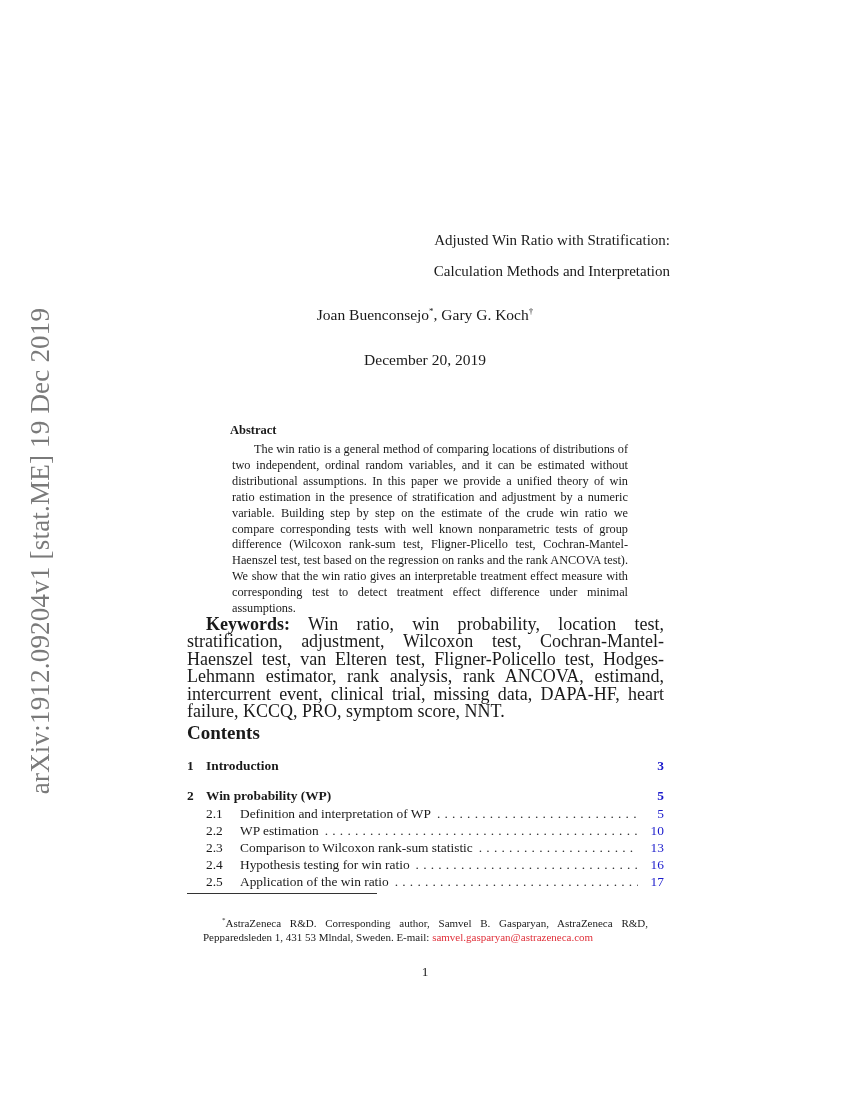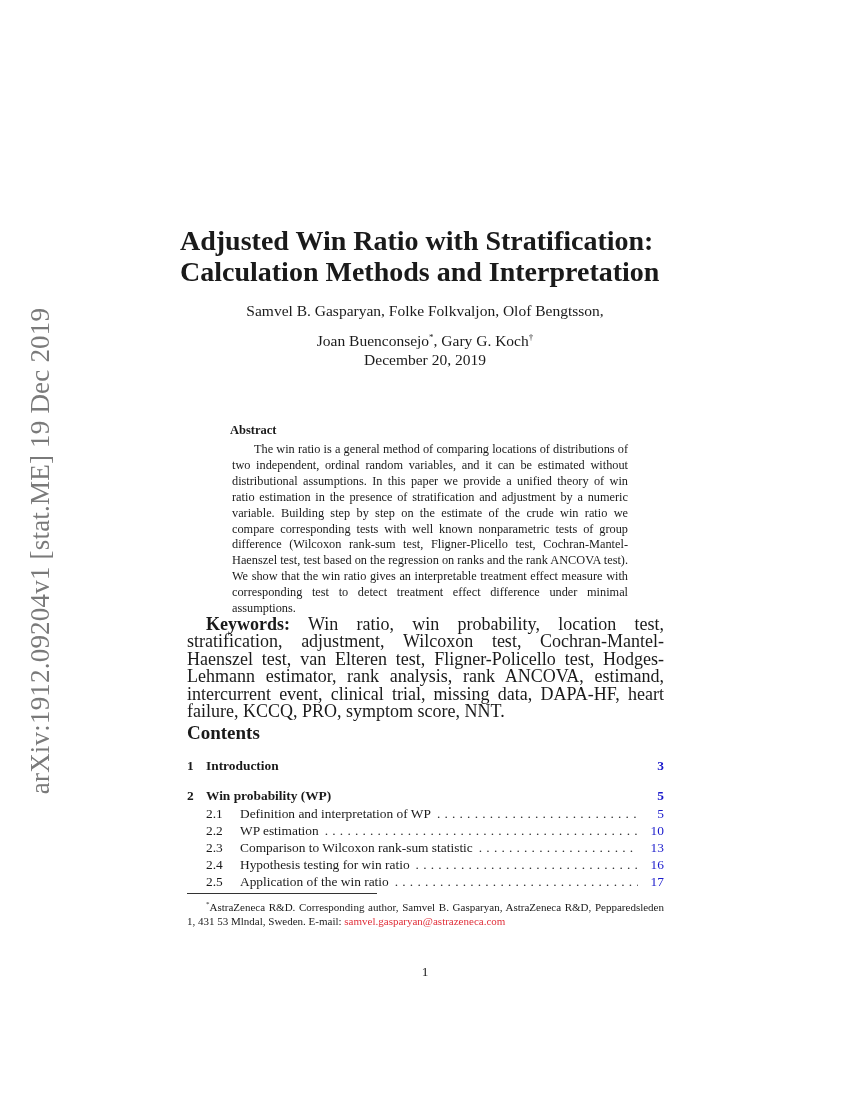--- a/index.html
+++ b/index.html
@@ -2,22 +2,22 @@
 <html><head>
 <meta charset="utf-8">
 <style>
   html, body { margin:0; padding:0; background:#fff; }
   body { width:850px; height:1100px; position:relative; overflow:hidden;
          font-family:"DejaVu Serif","Liberation Serif",serif; color:#1a1a1a; }
   .arxiv { position:absolute; left:20px; top:286px; width:40px; height:530px; }
   .arxiv span { position:absolute; left:50%; top:50%; white-space:nowrap;
      transform:translate(-50%,-50%) rotate(-90deg); font-family:"Liberation Serif",serif;
      font-size:27px; color:#7a7a7a; letter-spacing:0.2px; }
-  .title { position:absolute; left:180px; width:490px; top:225px; text-align:left;
-     font-family:"Liberation Serif",serif; font-size:28px; line-height:31px;font-weight:bold; }
+  .title { position:absolute; left:180px; width:490px; top:225px; text-align:right;
+     font-family:"Liberation Serif",serif; font-size:15px; line-height:31px; }
   .authors { position:absolute; left:180px; width:490px; top:298px; text-align:center;
      font-family:"Liberation Serif",serif; font-size:15.5px; line-height:26px; }
   .authors sup { font-size:9px; }
   .date { position:absolute; left:180px; width:490px; top:351px; text-align:center;
      font-family:"Liberation Serif",serif; font-size:15.5px; }
   .abs-head { position:absolute; left:230px; width:400px; top:423px; text-align:left;
      font-family:"Liberation Serif",serif; font-weight:bold; font-size:12.5px; }
   .abs-body { position:absolute; left:232px; width:396px; top:442px;
      font-family:"Liberation Serif",serif; font-size:12.3px; line-height:15.9px;
      text-align:justify; text-indent:22px; hyphens:auto; }
@@ -33,40 +33,39 @@
   .toc-row.gap { margin-top:12px; }
   .toc-num { width:19px; flex:none; }
   .toc-row.sub .toc-num { width:34px; padding-left:19px; }
   .toc-title { flex:none; white-space:nowrap;text-align:center; }
   .toc-dots { flex:1; overflow:hidden; white-space:nowrap; letter-spacing:4.2px; margin:0 6px; color:#333; }
   .toc-row.sec .toc-dots { visibility:hidden; }
   .toc-page { flex:none; width:20px; text-align:right; color:#1a1acc; }
   .fn-rule { position:absolute; left:187px; top:893px; width:190px; border-top:1px solid #333; }
   .footnotes { position:absolute; left:187px; width:477px; top:897px; font-family:"Liberation Serif",serif;
      font-size:11px; line-height:14px; text-align:justify; }
-  .footnotes p { margin:0; text-indent:19px; }
+  .footnotes p { margin:16px; text-indent:19px; }
   .footnotes sup { font-size:7px; }
   .email { color:#e0303a; }
   .pageno { position:absolute; left:0; width:850px; top:964px; text-align:center;
      font-family:"Liberation Serif",serif; font-size:13.4px; }
 </style>
 </head>
 <body>
 
 <div class="arxiv">
   <span>arXiv:1912.09204v1  [stat.ME]  19 Dec 2019</span>
 </div>
 
 <div class="title">
   <div>Adjusted Win Ratio with Stratification:</div>
   <div>Calculation Methods and Interpretation</div>
 </div>
 
 <div class="authors">
-  <div>Samvel B. Gasparyan, Folke Folkvaljon, Olof Bengtsson,</div>
   <div><span>Joan Buenconsejo</span><sup>*</sup><span>, Gary G. Koch</span><sup>†</sup></div>
 </div>
 
 <div class="date">December 20, 2019</div>
 
 <div class="abs-head">Abstract</div>
 <div class="abs-body" lang="en">The win ratio is a general method of comparing locations of distributions of two independent, ordinal random variables, and it can be estimated without distributional assumptions. In this paper we provide a unified theory of win ratio estimation in the presence of stratification and adjustment by a numeric variable. Building step by step on the estimate of the crude win ratio we compare corresponding tests with well known nonparametric tests of group difference (Wilcoxon rank-sum test, Fligner-Plicello test, Cochran-Mantel-Haenszel test, test based on the regression on ranks and the rank ANCOVA test). We show that the win ratio gives an interpretable treatment effect measure with corresponding test to detect treatment effect difference under minimal assumptions.</div>
 
 <div class="keywords" lang="en">
   <b>Keywords:</b>

